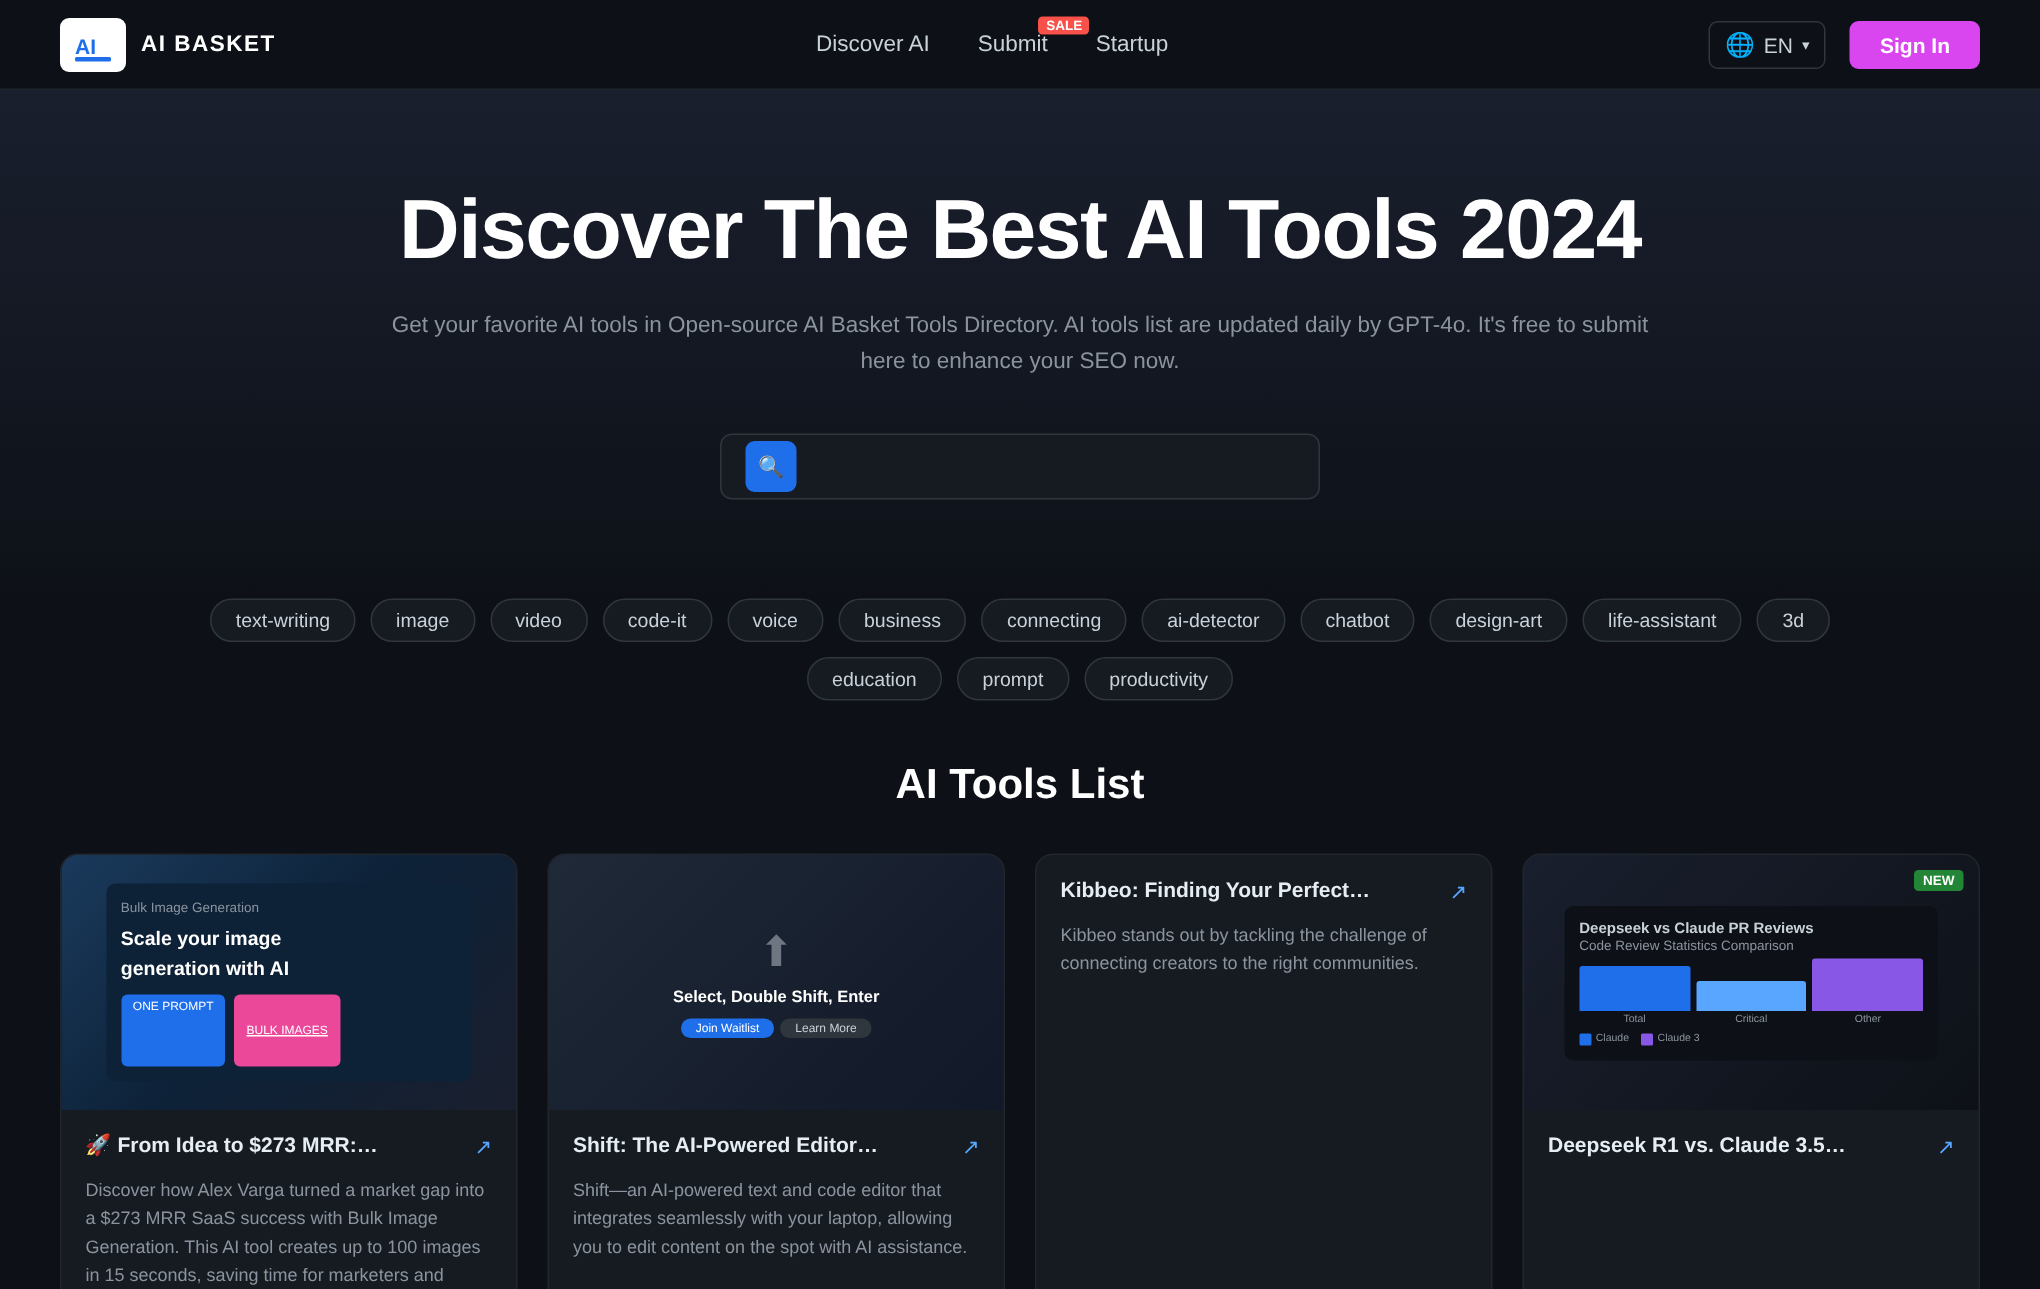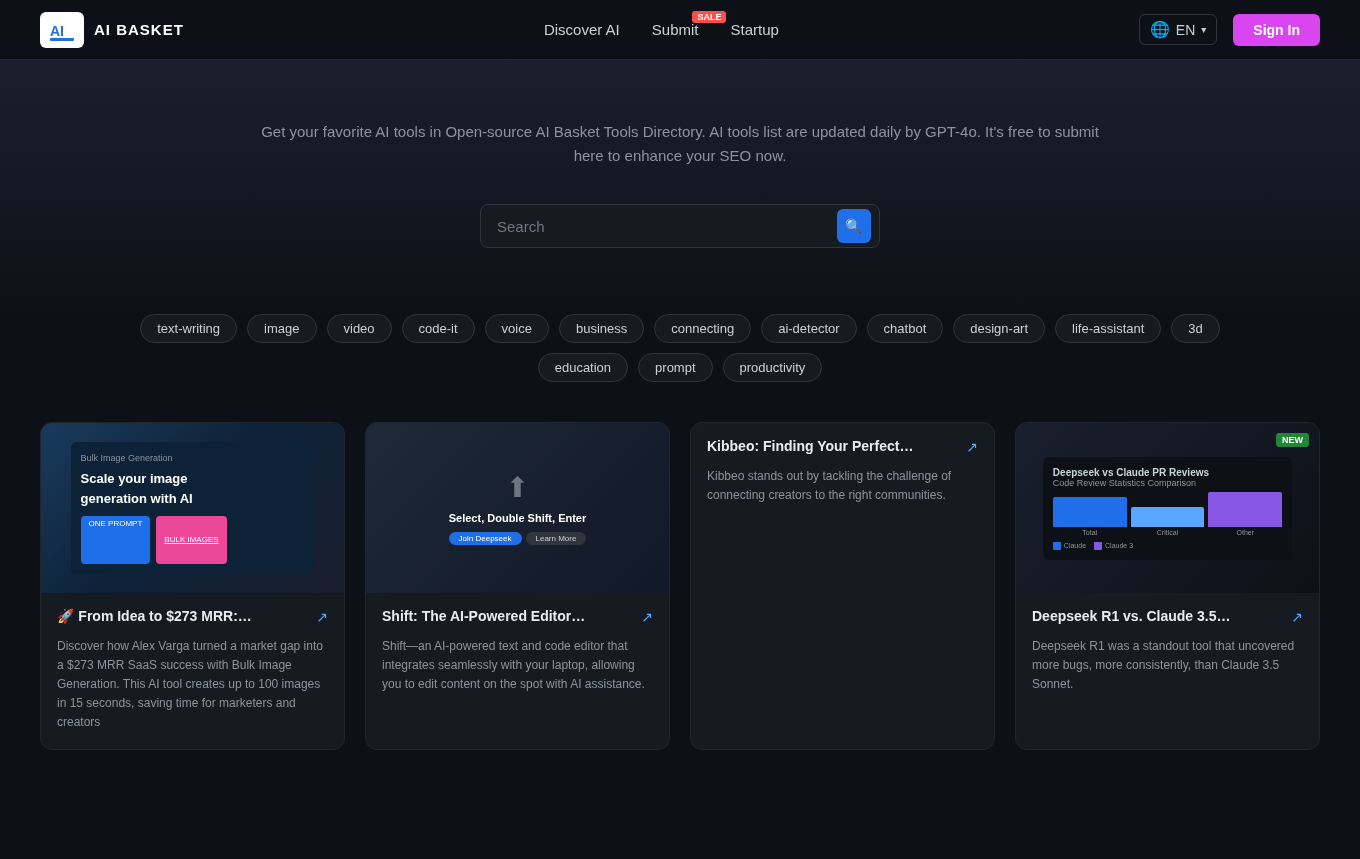--- a/index.html
+++ b/index.html
@@ -288,24 +288,24 @@
     <div class="lang-selector">
       <span style="font-size:16px;">🌐</span>
       <span>EN</span>
       <span style="font-size:10px;">▾</span>
     </div>
     <button class="sign-in-btn">Sign In</button>
   </div>
 </nav>
 
 <section class="hero">
+  <h1>Discover The Best AI Tools 2024</h1>
   <p>Get your favorite AI tools in Open-source AI Basket Tools Directory. AI tools list are updated daily by GPT-4o. It's free to submit here to enhance your SEO now.</p>
 
   <div class="search-container">
-    <input class="search-input" type="text" placeholder="Search" style="">
     <button class="search-btn">
       <span>🔍</span>
     </button>
   </div>
 </section>
 
 <div class="tags-container">
   <span class="tag">text-writing</span>
   <span class="tag">image</span>
   <span class="tag">video</span>
@@ -317,20 +317,21 @@
   <span class="tag">chatbot</span>
   <span class="tag">design-art</span>
   <span class="tag">life-assistant</span>
   <span class="tag">3d</span>
   <span class="tag">education</span>
   <span class="tag">prompt</span>
   <span class="tag">productivity</span>
 </div>
 
 <section class="cards-section">
+  <h2 class="section-title">AI Tools List</h2>
   <div class="cards-grid">
 
     <div class="card">
       <div class="card-thumb-placeholder thumb-1">
         <div class="thumb-inner">
           <div style="background:#0d2137;border-radius:6px;padding:10px;width:90%;font-size:10px;color:#58a6ff;line-height:1.5;">
             <div style="font-size:9px;color:#8b949e;margin-bottom:4px;">Bulk Image Generation</div>
             <div style="font-size:13px;font-weight:700;color:#fff;">Scale your image<br>generation with AI</div>
             <div style="margin-top:8px;display:flex;gap:6px;">
               <span style="background:#1f6feb;color:#fff;font-size:8px;padding:2px 8px;border-radius:4px;">ONE PROMPT</span>
@@ -351,21 +352,21 @@
       </div>
     </div>
 
     <div class="card">
       <div class="card-thumb-placeholder thumb-2">
         <div class="thumb-inner">
           <div style="text-align:center;">
             <div style="font-size:28px;margin-bottom:8px;">⬆</div>
             <div style="font-size:11px;font-weight:600;color:#fff;">Select, Double Shift, Enter</div>
             <div style="margin-top:8px;display:flex;gap:4px;justify-content:center;">
-              <span style="background:#1f6feb;color:#fff;font-size:8px;padding:2px 10px;border-radius:12px;">Join Deepseek</span>
+              <span style="background:#1f6feb;color:#fff;font-size:8px;padding:2px 10px;border-radius:12px;">Join Waitlist</span>
               <span style="background:#30363d;color:#c9d1d9;font-size:8px;padding:2px 10px;border-radius:12px;">Learn More</span>
             </div>
           </div>
         </div>
       </div>
       <div class="card-body">
         <div class="card-title-row">
           <span class="card-title">Shift: The AI-Powered Editor…</span>
           <span class="external-link-icon">↗</span>
         </div>
@@ -410,18 +411,17 @@
               <span style="display:flex;align-items:center;gap:3px;font-size:7px;color:#8b949e;"><span style="background:#8957e5;width:8px;height:8px;border-radius:1px;display:inline-block;"></span>Claude 3</span>
             </div>
           </div>
         </div>
       </div>
       <div class="card-body">
         <div class="card-title-row">
           <span class="card-title">Deepseek R1 vs. Claude 3.5…</span>
           <span class="external-link-icon">↗</span>
         </div>
-        <p class="card-desc">Deepseek R1 was a standout tool that uncovered more bugs, more consistently, than Claude 3.5 Sonnet.</p>
       </div>
     </div>
 
   </div>
 </section>
 
 </body></html>

